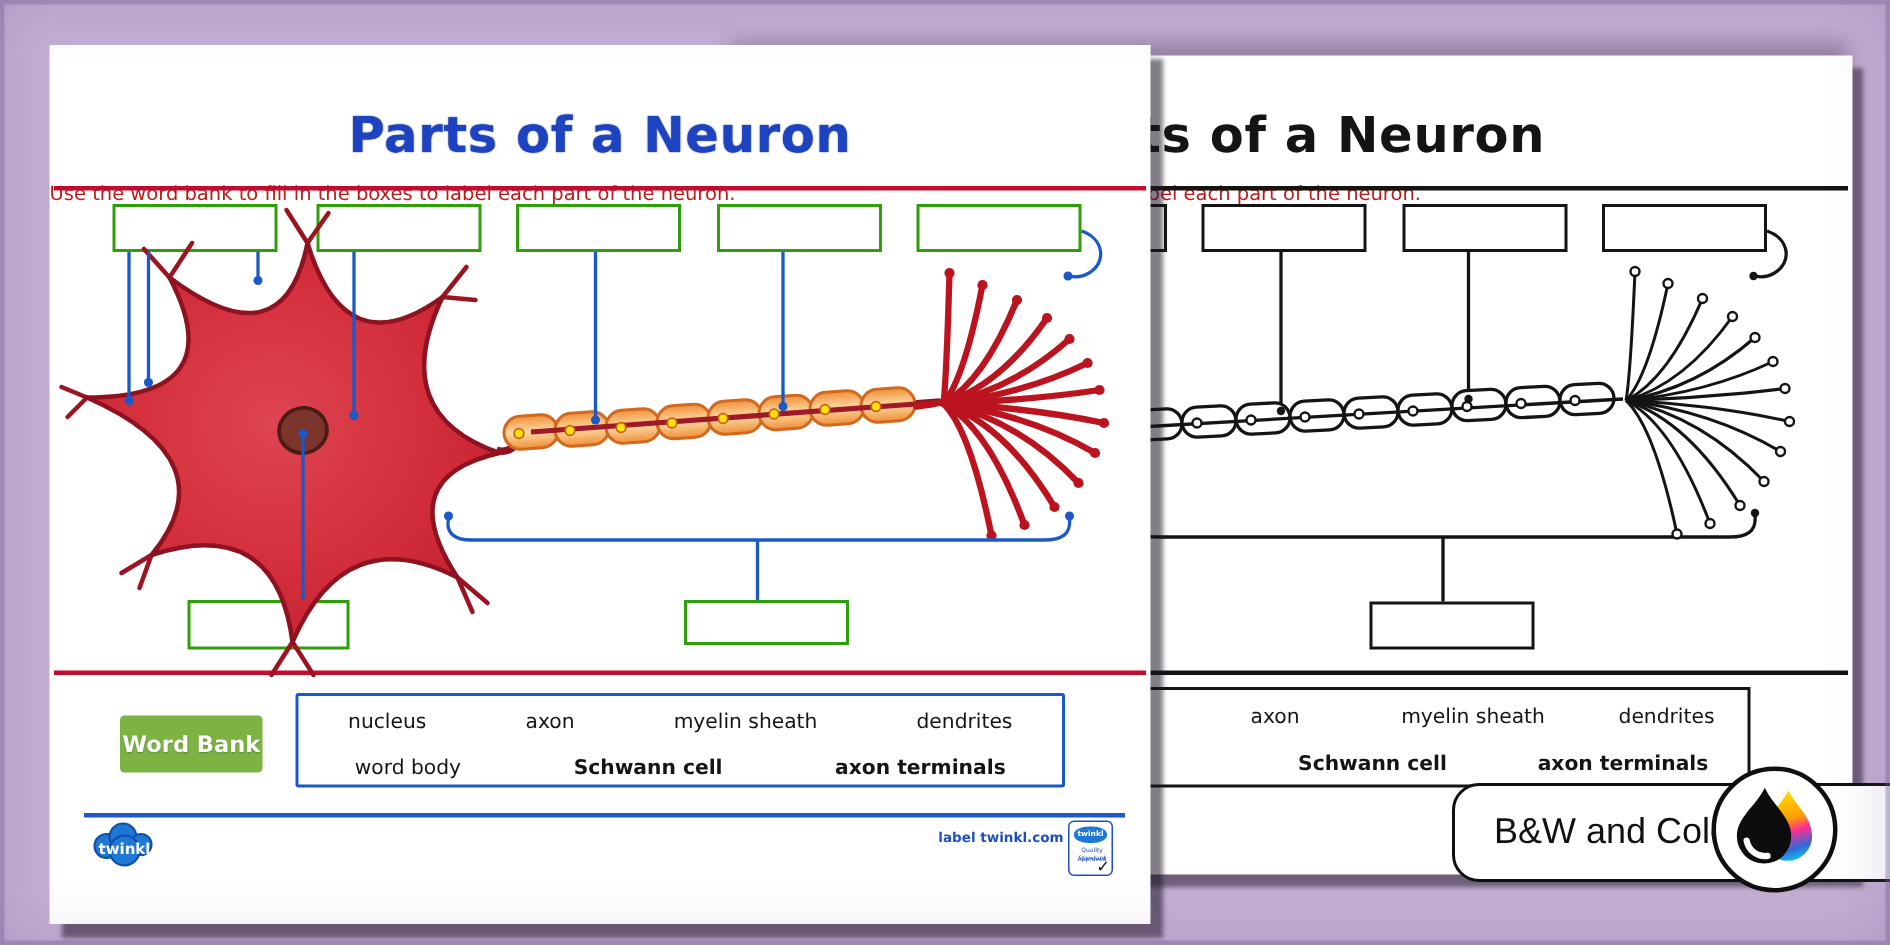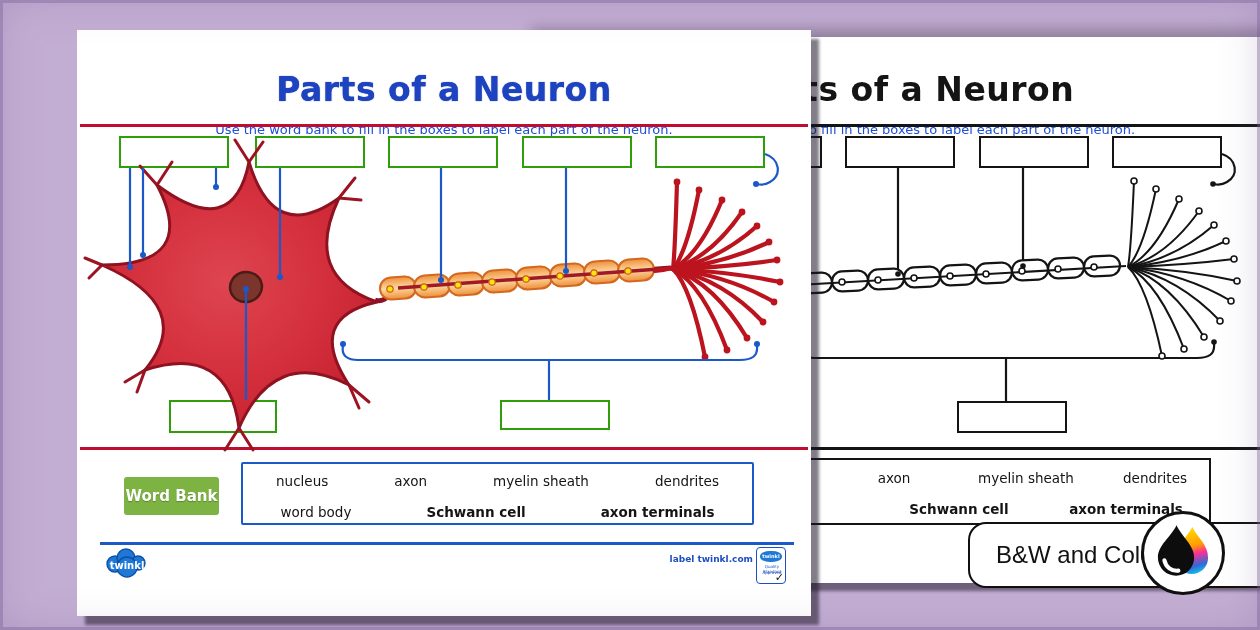--- a/index.html
+++ b/index.html
@@ -3,30 +3,30 @@
 <meta charset="utf-8">
 <style>
   html,body{margin:0;padding:0;}
   body{
     width:1260px;height:630px;overflow:hidden;position:relative;
     background:#c3aed3;
     font-family:"DejaVu Sans","Liberation Sans",sans-serif;
   }
   .frame-shade{position:absolute;inset:0;pointer-events:none;z-index:50;
     box-shadow:inset 0 0 0 3px rgba(118,92,148,.38), inset 0 0 40px rgba(118,92,148,.25);}
-  .page{position:absolute;background:#fff;margin-left:44px;}
+  .page{position:absolute;background:#fff;}
   .page-front{left:33px;top:30px;width:734px;height:586px;z-index:10;
     box-shadow:8px 9px 3px rgba(28,20,36,.55);}
   .page-back{left:490px;top:37px;width:745px;height:546px;z-index:5;
     box-shadow:7px 8px 3px rgba(28,20,36,.5), -3px -9px 12px rgba(28,20,36,.28);}
   .ws-title{position:absolute;width:100%;text-align:center;font-weight:bold;
     font-size:33px;letter-spacing:.5px;}
   .ws-title.blue{color:#1d43c0;top:40px;text-shadow:0 0 1px #16339a;}
   .ws-title.black{color:#141414;top:33px;}
-  .ws-sub{position:absolute;width:100%;text-align:center;font-size:13px;color:#1d4ed8;}
+  .ws-sub{position:absolute;width:100%;font-size:13px;color:#b91c1c;}
   .page-front .ws-sub{top:92px;}
   .page-back .ws-sub{top:85px;}
   .divider{position:absolute;left:3px;right:3px;height:3px;}
   .divider.red{background:#c00c2e;}
   .divider.black{background:#141414;}
   .lbox{position:absolute;background:#fff;box-sizing:border-box;}
   .lbox.green{border:2.5px solid #2f9e0a;}
   .lbox.black{border:2.4px solid #141414;}
   .diagram-svg{position:absolute;left:0;top:0;pointer-events:none;z-index:3;}
   .wordbank-label{position:absolute;left:47px;top:447px;width:95px;height:38px;

